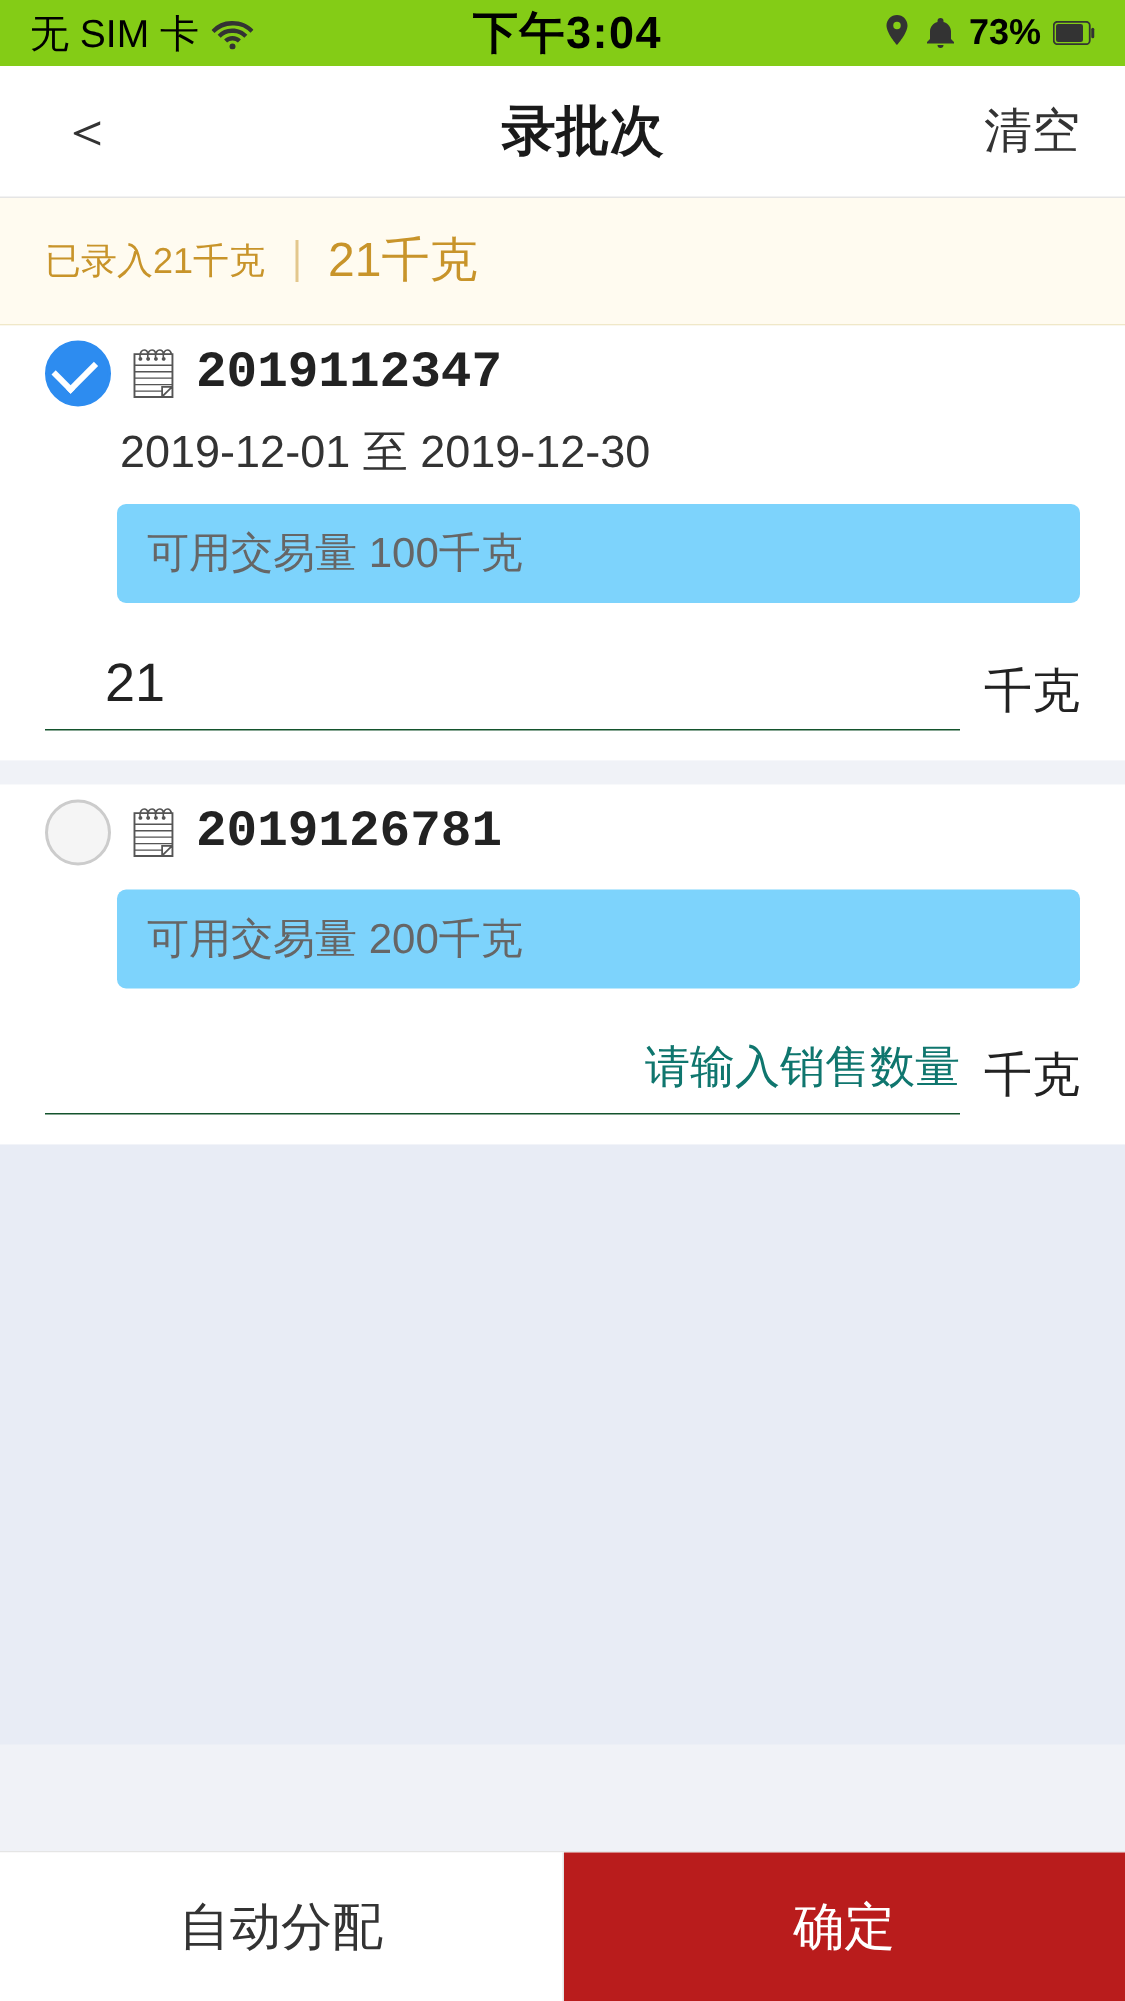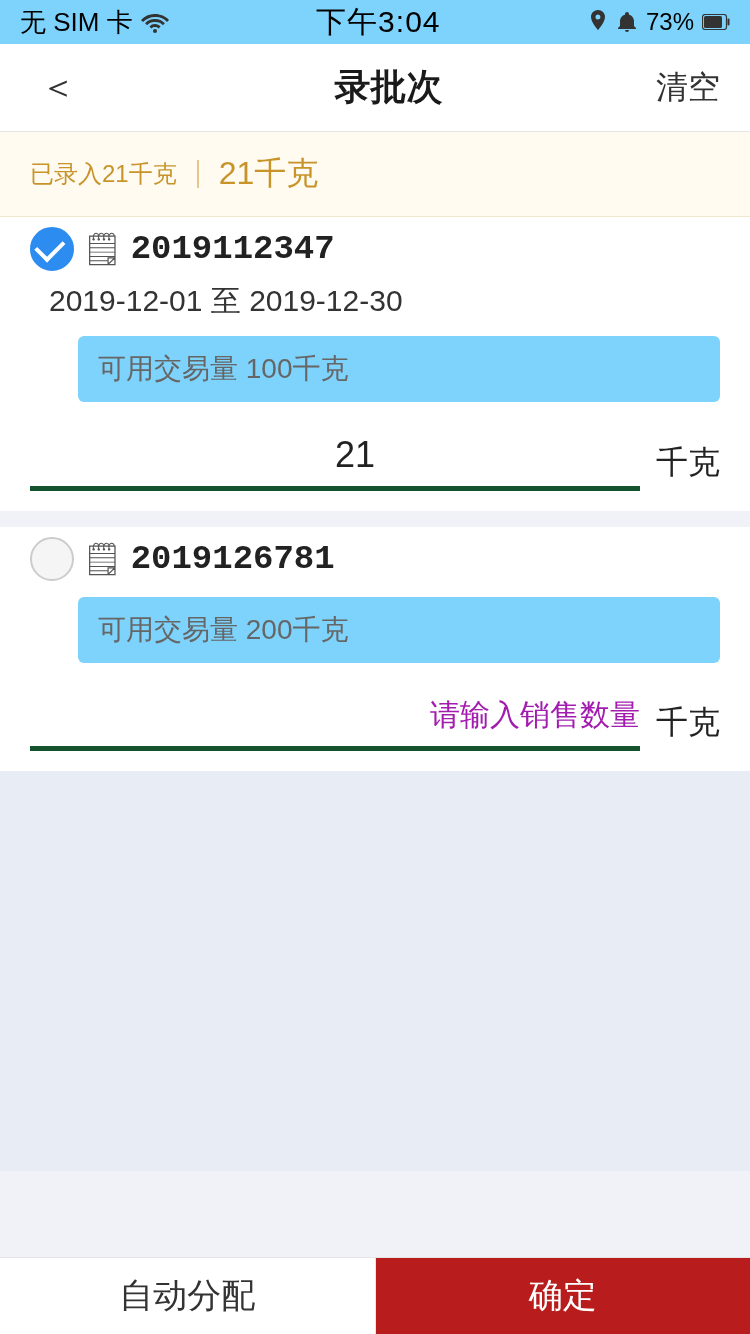--- a/index.html
+++ b/index.html
@@ -9,46 +9,46 @@
       min-height: 1334px;
       font-family: -apple-system, 'PingFang SC', 'Helvetica Neue', Arial, sans-serif;
       background: #f0f2f7;
       position: relative;
       overflow-x: hidden;
     }
 
     
     .status-bar {
       height: 44px;
-      background: #7dd3fc;
+      background: #84cc16;
       display: flex;
       align-items: center;
       justify-content: space-between;
       padding: 12px 20px;
       font-size: 28px;
     }
     .status-left {
       display: flex;
       align-items: center;
       gap: 8px;
       font-size: 26px;
       font-weight: 500;
     }
     .status-center {
       font-size: 30px;
-      font-weight: 400;
+      font-weight: 700;
       letter-spacing: 1px;
     }
     .status-right {
       display: flex;
       align-items: center;
       gap: 8px;
       font-size: 24px;
     }
-    .battery-text { font-size: 24px; font-weight: 400; }
+    .battery-text { font-size: 24px; font-weight: 700; }
 
     
     .nav-bar {
       height: 88px;
       background: #fff;
       display: flex;
       align-items: center;
       justify-content: space-between;
       padding: 0 30px;
       border-bottom: 1px solid #e5e5e5;
@@ -141,21 +141,21 @@
     .batch-id {
       font-size: 34px;
       font-weight: 600;
       color: #222;
       font-family: Liberation Mono, monospace;
     }
 
     .batch-date-row {
       display: flex;
       align-items: center;
-      padding: 4px 30px 4px 49px;
+      padding: 4px 30px 4px 80px;
       gap: 12px;
     }
     .batch-date {
       font-size: 30px;
       color: #333;
     }
 
     .batch-availability {
       margin: 10px 30px 16px 78px;
       background: #7dd3fc;
@@ -179,34 +179,34 @@
       font-size: 36px;
       color: #222;
       font-weight: 500;
       border: none;
       outline: none;
       background: transparent;
       min-width: 80px;
     }
     .quantity-input-placeholder {
       font-size: 30px;
-      color: #a21caf;
+      color: #0f766e;
       text-align: right;
       flex: 1;
     }
     .quantity-unit {
       font-size: 32px;
       color: #222;
     }
     .quantity-underline {
-      border-bottom: 5px solid #14532d;
+      border-bottom: 1px solid #14532d;
       padding-bottom: 10px;
       display: flex;
       align-items: center;
-      justify-content: center;
+      justify-content: flex-start;
       gap: 16px;
       flex: 1;
     }
 
     .section-divider {
       height: 16px;
       background: #f0f2f7;
     }
 
     
@@ -215,21 +215,21 @@
       flex: 1;
       min-height: 400px;
     }
 
     
     .bottom-bar {
       position: fixed;
       bottom: 0;
       left: 0;
       width: 750px;
-      height: 77px;
+      height: 100px;
       display: flex;
       background: #fff;
       border-top: 1px solid #e5e5e5;
     }
     .btn-auto {
       flex: 1;
       display: flex;
       align-items: center;
       justify-content: center;
       font-size: 34px;

